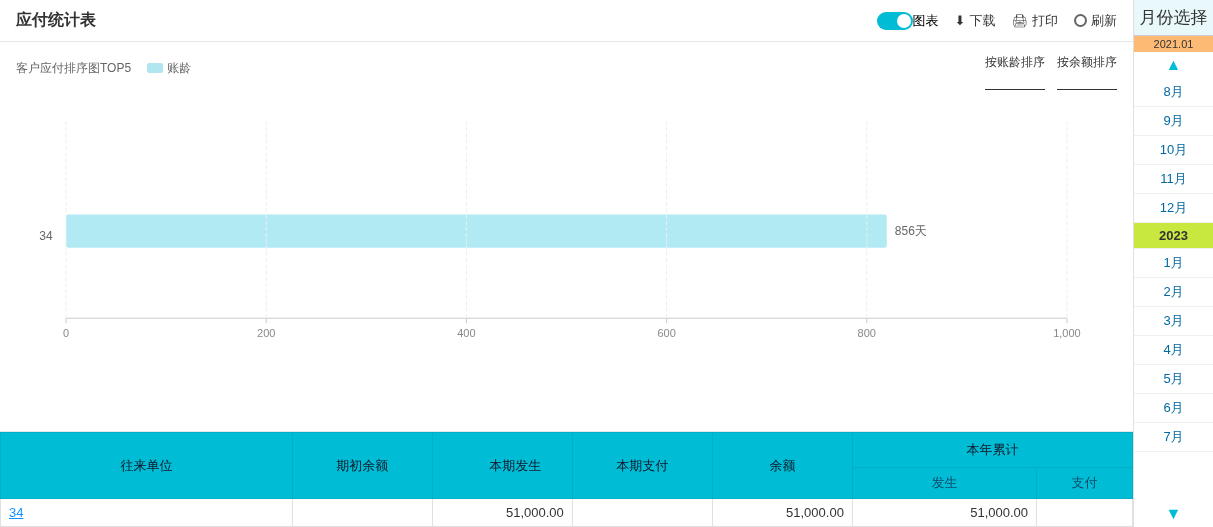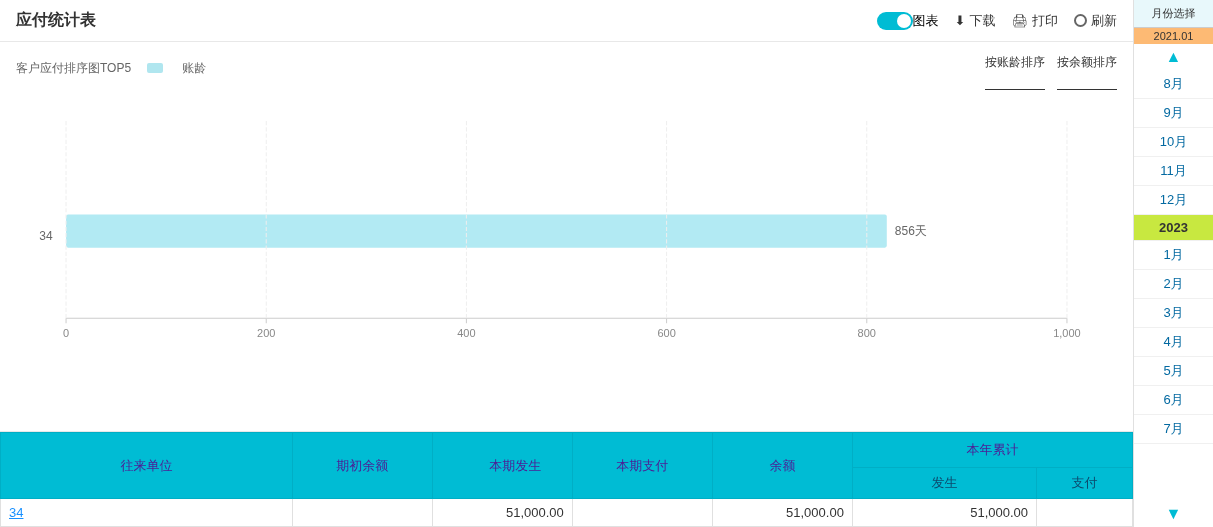--- a/index.html
+++ b/index.html
@@ -93,21 +93,21 @@
     }
 
     .legend-label {
       font-size: 12px;
       color: #666;
     }
 
     .legend-item {
       display: flex;
       align-items: center;
-      gap: 19px;
+      gap: 4px;
       font-size: 12px;
       color: #666;
     }
 
     .legend-color {
       width: 16px;
       height: 10px;
       background: #b0e6ef;
       border-radius: 2px;
     }
@@ -131,21 +131,21 @@
       border-top: 1px solid #e8e8e8;
     }
 
     table {
       width: 100%;
       border-collapse: collapse;
     }
 
     .table-header-row th {
       background: #00bcd4;
-      color: #4c1d95;
+      color: #0f172a;
       padding: 8px 6px;
       text-align: center;
       font-weight: normal;
       font-size: 13px;
       border: 1px solid #00aec5;
     }
 
     .table-sub-header th {
       background: #00bcd4;
       color: #0c4a6e;
@@ -177,21 +177,21 @@
       background: #fff;
       border-left: 1px solid #e0e0e0;
       display: flex;
       flex-direction: column;
       overflow: hidden;
     }
 
     .sidebar-header {
       background: #e8f8fb;
       padding: 6px 4px;
-      font-size: 11px;
+      font-size: 17px;
       color: #333;
       text-align: center;
       border-bottom: 1px solid #ccc;
     }
 
     .sidebar-year-label {
       font-size: 11px;
       color: #333;
       text-align: center;
       padding: 2px 0;

